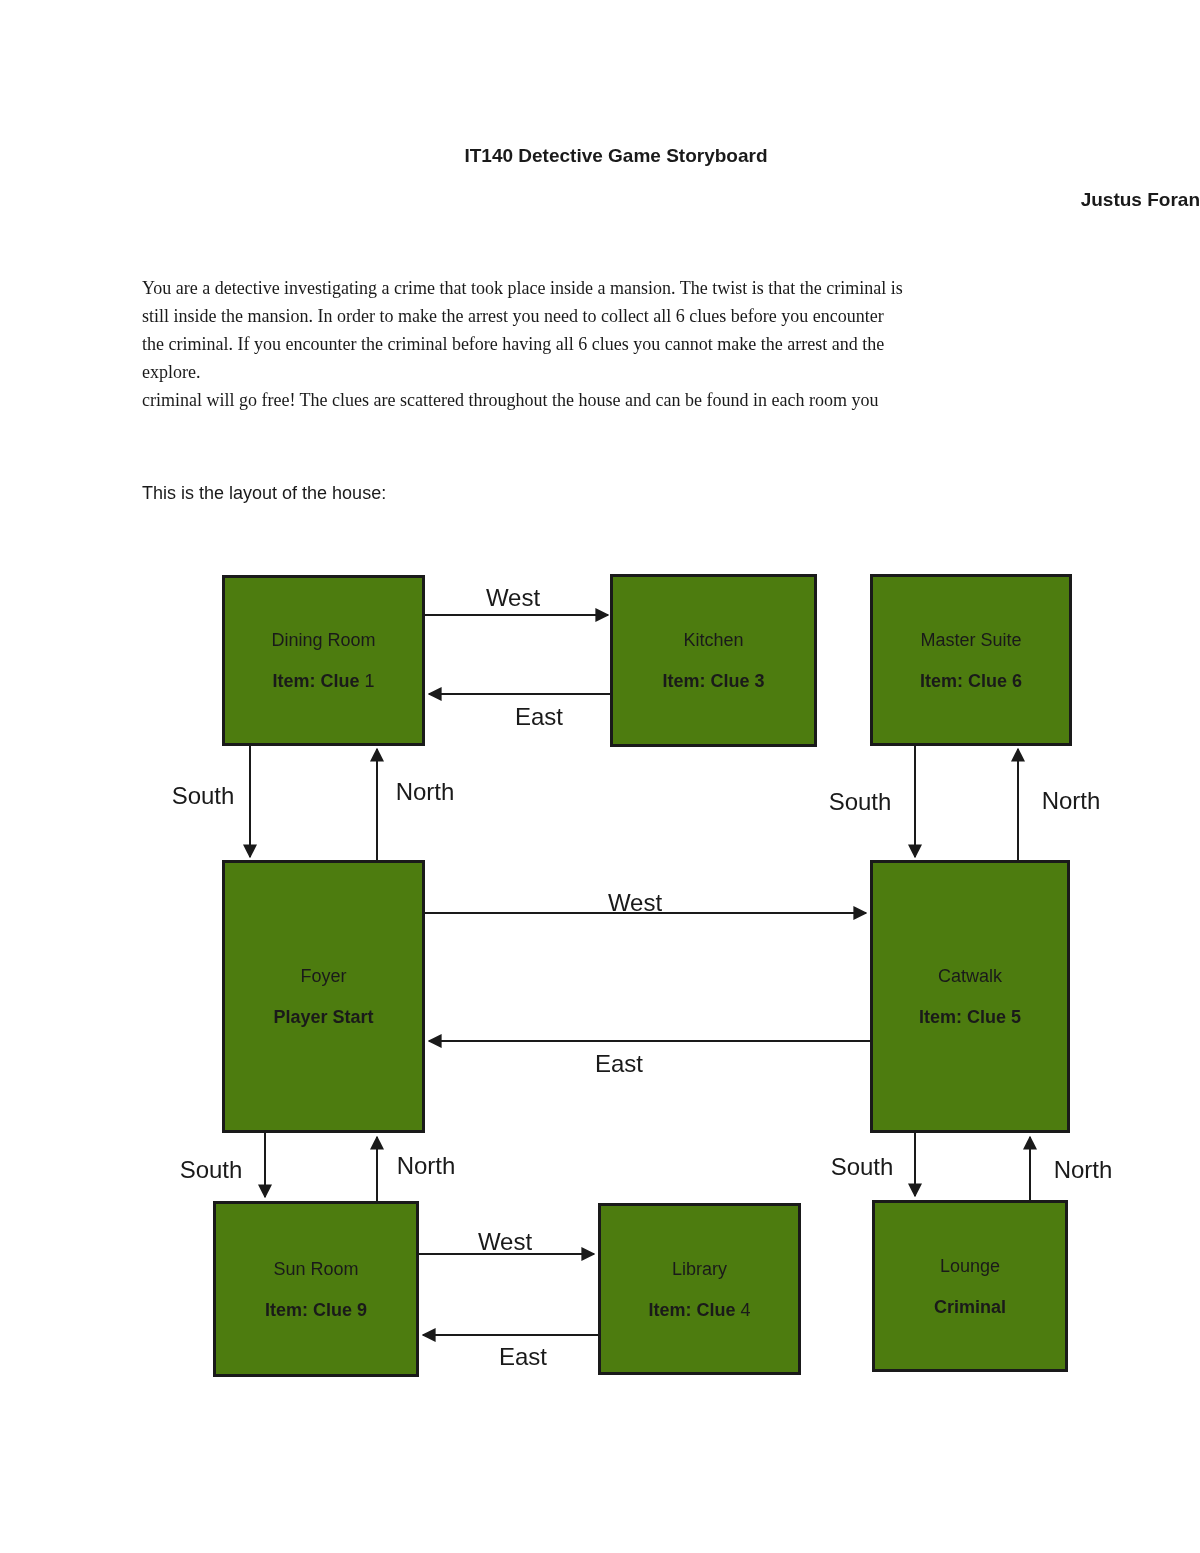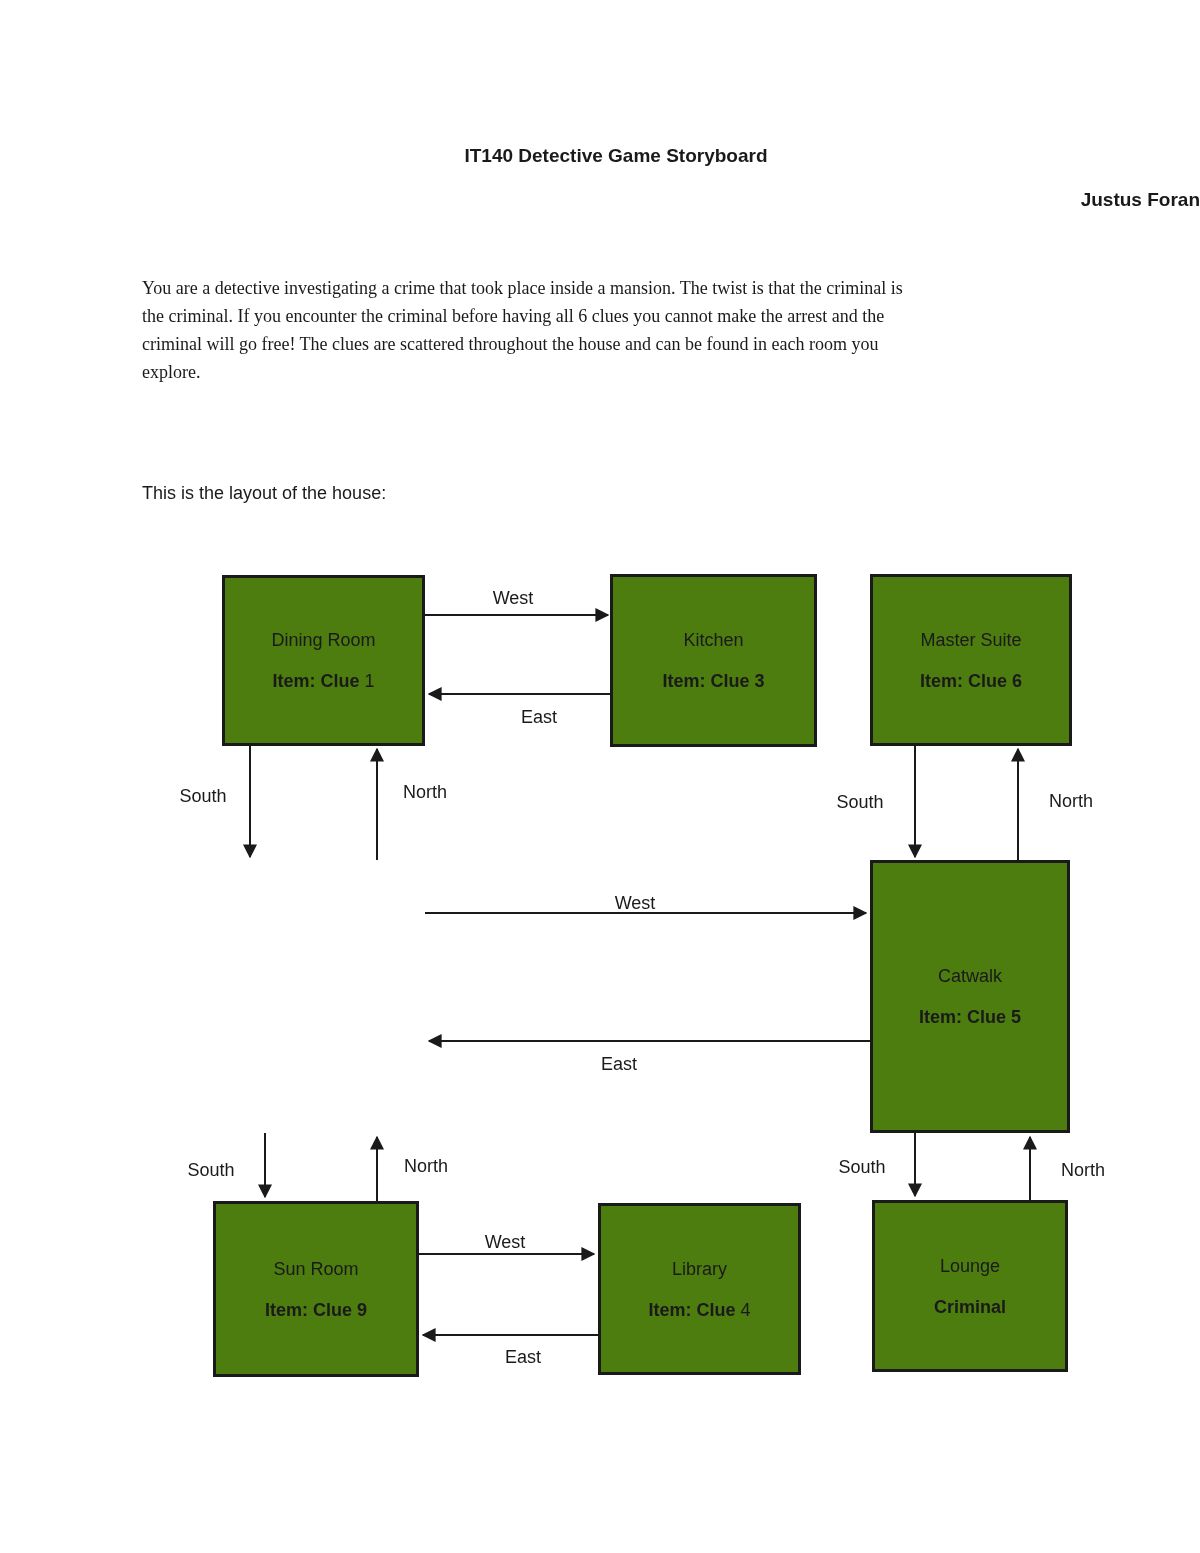--- a/index.html
+++ b/index.html
@@ -34,41 +34,42 @@
     position:absolute;
     border:3px solid #1a1a1a; background:#4d7c0f;
     display:flex; flex-direction:column; align-items:center; justify-content:center;
     row-gap:21px; text-align:center;
     font-size:18px; line-height:20px;
   }
   .room-item { font-weight:bold; }
   .room-item .rest { font-weight:normal; }
   .edge-label {
     position:absolute; transform:translate(-50%,-50%);
-    font-size:18px; line-height:20px; white-space:nowrap;
+    font-size:24px; line-height:20px; white-space:nowrap;
   }
   svg.arrows {
     position:absolute; left:0; top:0; width:1200px; height:1553px;
     pointer-events:none;
   }
   svg.arrows line { stroke:#1a1a1a; stroke-width:2; }
 </style>
 </head>
 <body>
 
 <div class="page">
 
   <div class="doc-title">IT140 Detective Game Storyboard</div>
   <div class="doc-author">Justus Foran</div>
 
   <div class="intro">
     <div class="line">You are a detective investigating a crime that took place inside a mansion. The twist is that the criminal is</div>
+    <div class="line">still inside the mansion. In order to make the arrest you need to collect all 6 clues before you encounter</div>
     <div class="line">the criminal. If you encounter the criminal before having all 6 clues you cannot make the arrest and the</div>
+    <div class="line">explore.</div>
     <div class="line">criminal will go free! The clues are scattered throughout the house and can be found in each room you</div>
-    <div class="line">explore.</div>
   </div>
 
   <div class="caption">This is the layout of the house:</div>
 
   <svg class="arrows" viewBox="0 0 1200 1553" xmlns="http://www.w3.org/2000/svg">
     <defs>
       <marker id="ah" viewBox="0 0 10 10" refX="9" refY="5" markerWidth="7" markerHeight="7" orient="auto-start-reverse">
         <path d="M0 0 L10 5 L0 10 z" fill="#1a1a1a"></path>
       </marker>
     </defs>
@@ -96,20 +97,24 @@
   <div class="room" style="left:610px;top:574px;width:207px;height:173px">
     <div class="room-name">Kitchen</div>
     <div class="room-item"><span>Item: Clue 3</span><span class="rest"></span></div>
   </div>
 
   <div class="room" style="left:870px;top:574px;width:202px;height:172px">
     <div class="room-name">Master Suite</div>
     <div class="room-item"><span>Item: Clue 6</span><span class="rest"></span></div>
   </div>
 
+  <div class="room" style="left:222px;top:860px;width:203px;height:273px">
+    <div class="room-name">Foyer</div>
+    <div class="room-item"><span>Player Start</span><span class="rest"></span></div>
+  </div>
 
   <div class="room" style="left:870px;top:860px;width:200px;height:273px">
     <div class="room-name">Catwalk</div>
     <div class="room-item"><span>Item: Clue 5</span><span class="rest"></span></div>
   </div>
 
   <div class="room" style="left:213px;top:1201px;width:206px;height:176px">
     <div class="room-name">Sun Room</div>
     <div class="room-item"><span>Item: Clue 9</span><span class="rest"></span></div>
   </div>

